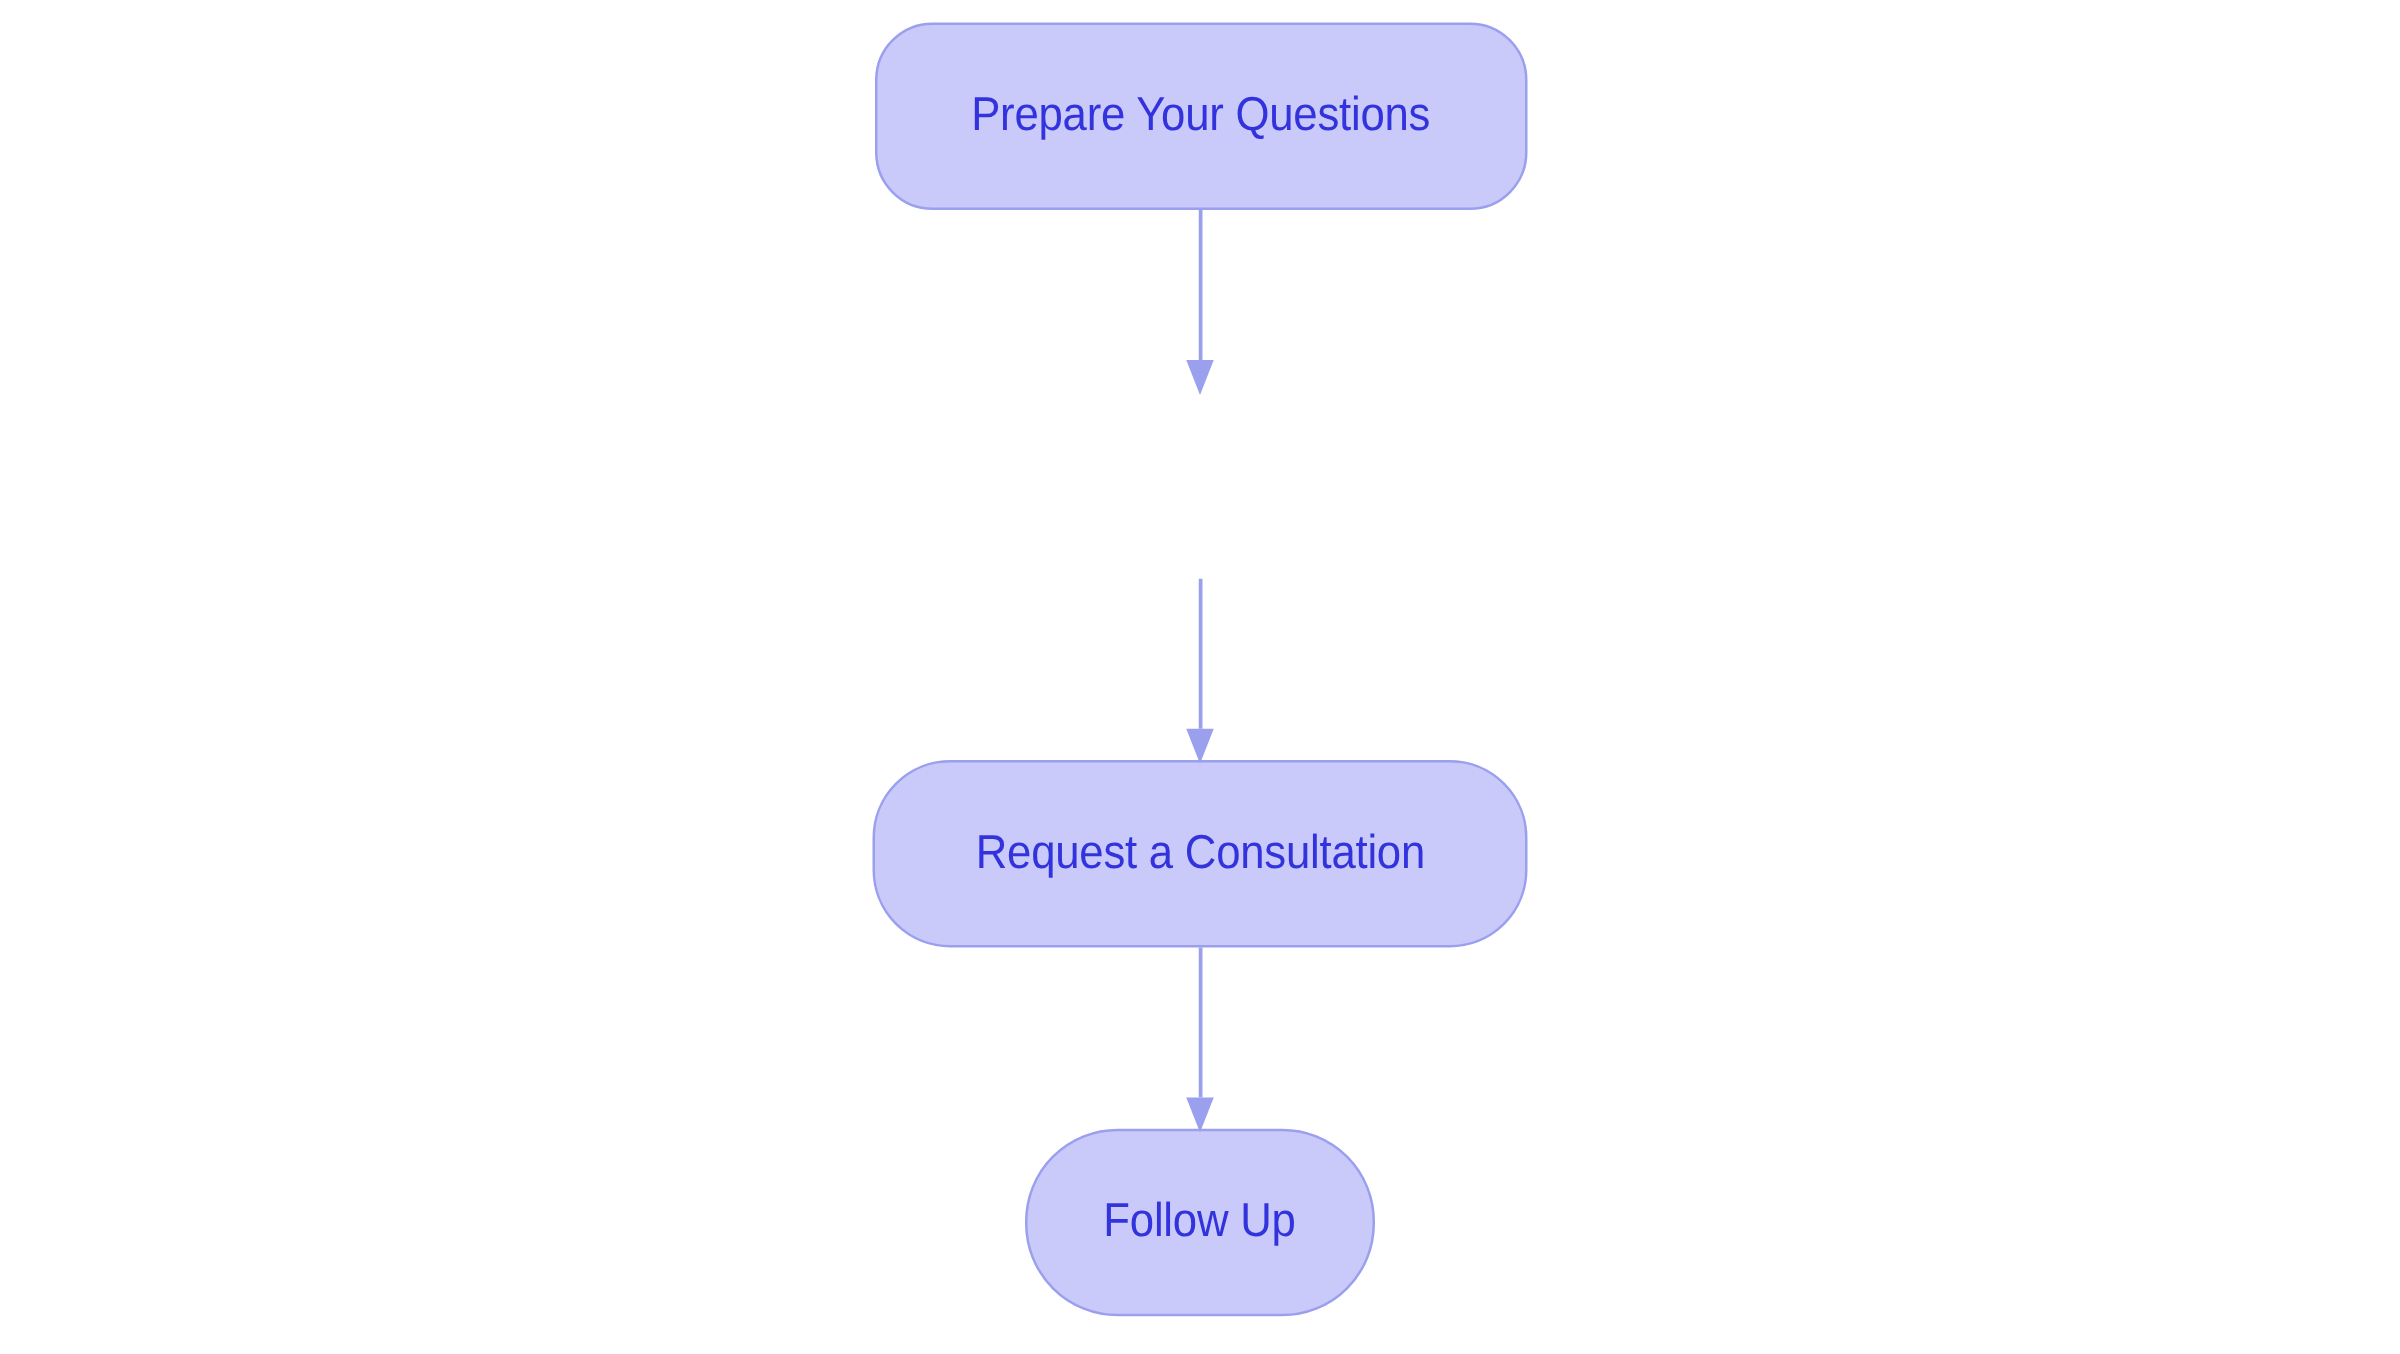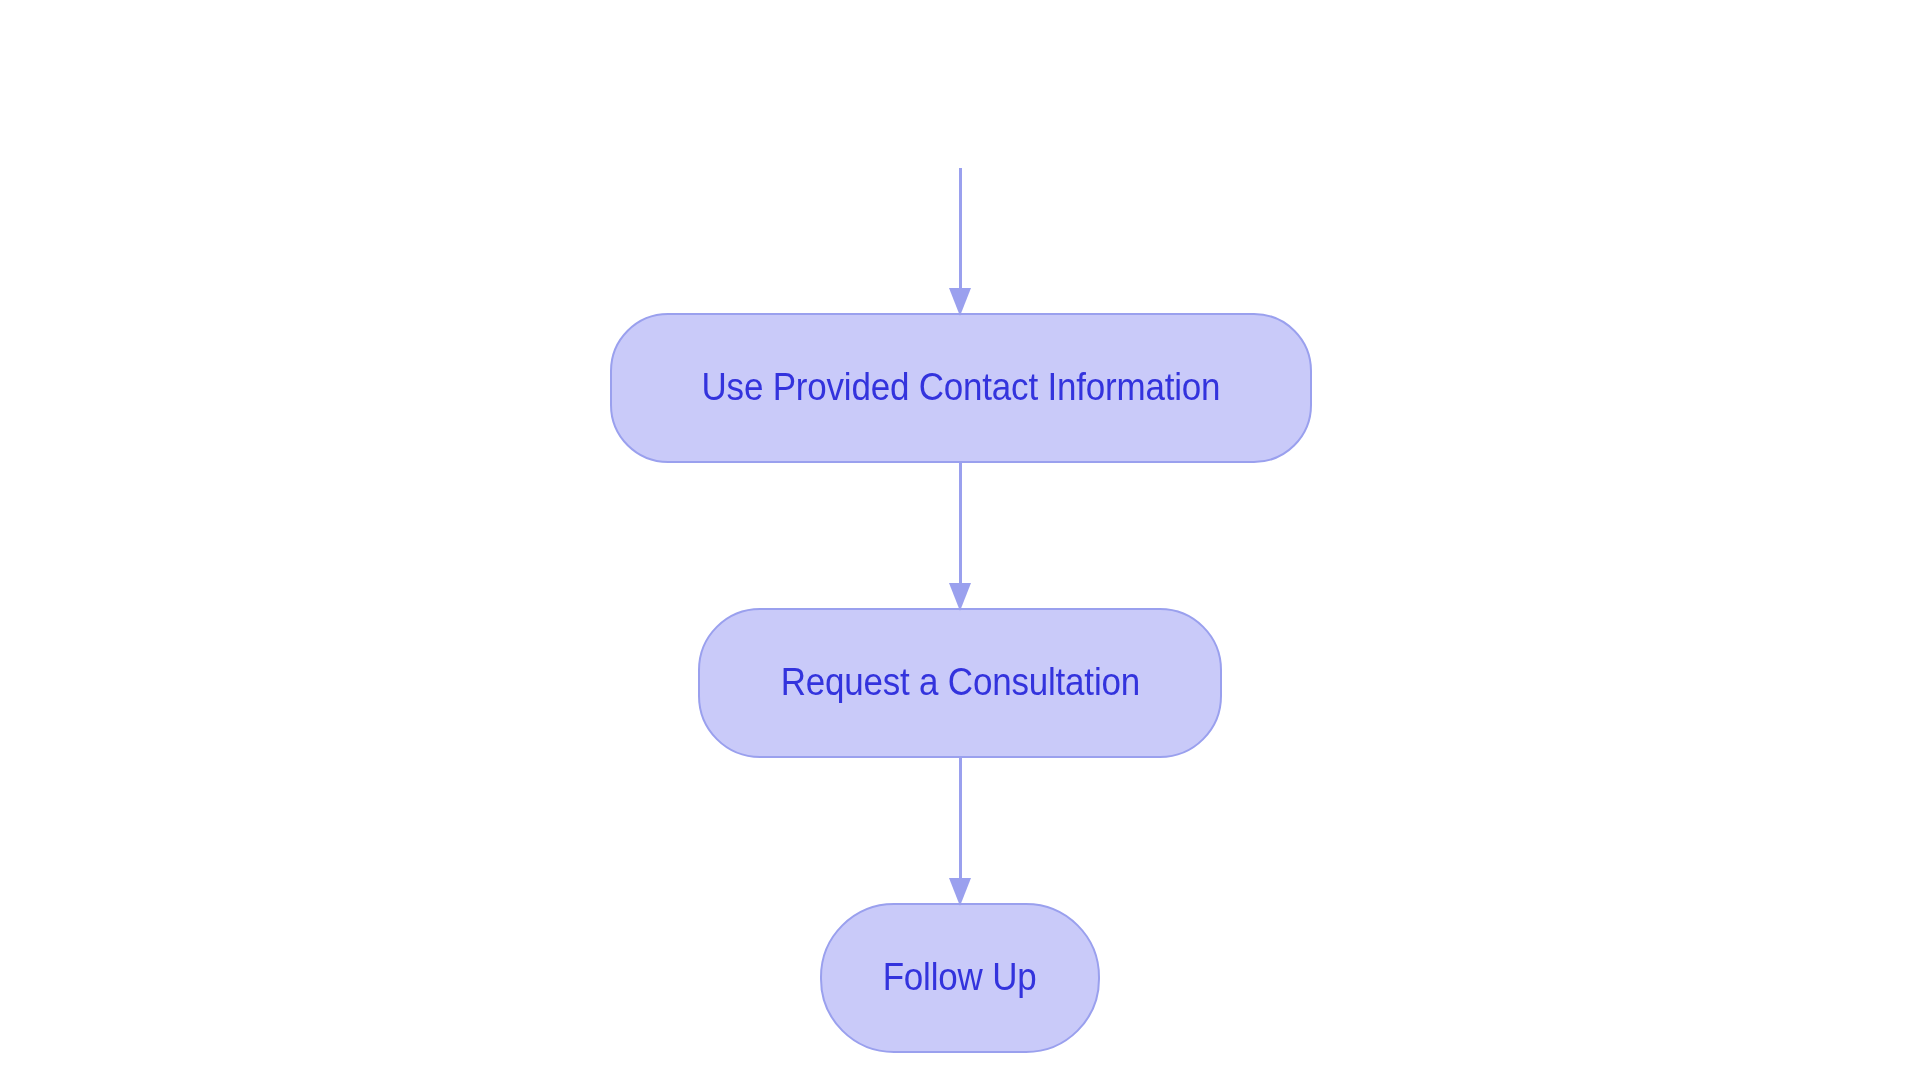--- a/index.html
+++ b/index.html
@@ -83,24 +83,24 @@
   #edge-1 { left: 960px; top: 463px; width: 22px; height: 148px; margin-left: -11px; }
   #edge-1 .connector-line { height: 120px; }
   #edge-2 { left: 960px; top: 758px; width: 22px; height: 148px; margin-left: -11px; }
   #edge-2 .connector-line { height: 120px; }
 </style>
 </head>
 <body>
 
 <div id="flow-canvas" style="background: rgb(255, 255, 255);">
 
+  <div id="node-0" class="node" style="background: rgb(201, 202, 249); border-color: rgb(154, 160, 238);">
+    <span class="node-label" style="color: rgb(51, 51, 221);">Prepare Your Questions</span>
+  </div>
 
-  <div id="node-1" class="node" style="background: rgb(201, 202, 249); border-color: rgb(154, 160, 238);">
-    <span class="node-label" style="color: rgb(51, 51, 221);">Use Provided Contact Information</span>
-  </div>
 
   <div id="node-3" class="node" style="background: rgb(201, 202, 249); border-color: rgb(154, 160, 238);">
     <span class="node-label" style="color: rgb(51, 51, 221);">Follow Up</span>
   </div>
 
   <div id="node-2" class="node" style="background: rgb(201, 202, 249); border-color: rgb(154, 160, 238);">
     <span class="node-label" style="color: rgb(51, 51, 221);">Request a Consultation</span>
   </div>
 
   <div id="edge-0" class="connector">

